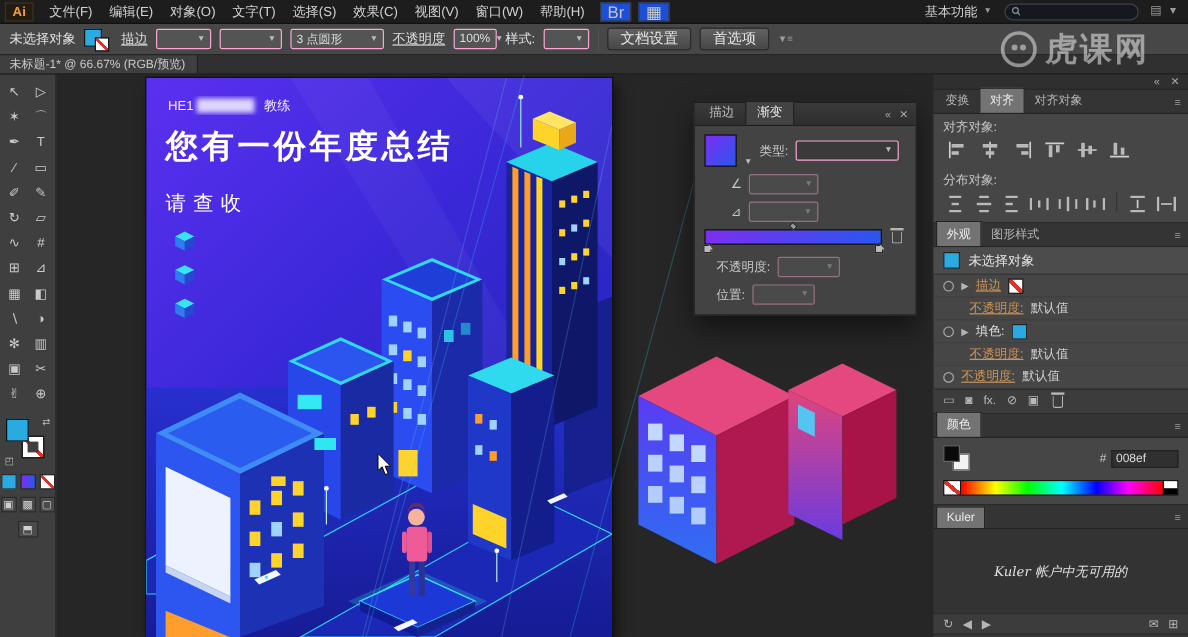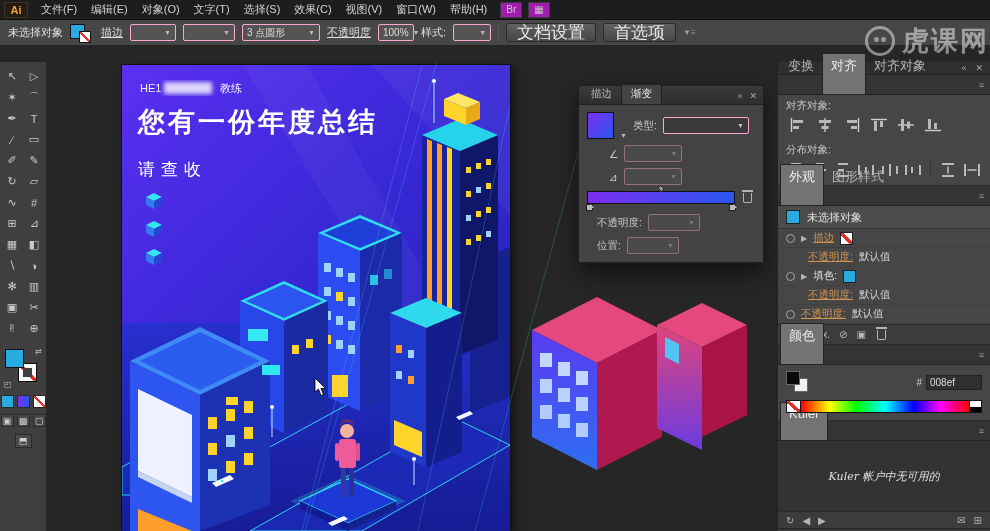--- a/index.html
+++ b/index.html
@@ -3,43 +3,43 @@
 <meta charset="utf-8">
 <style>
 *{box-sizing:border-box;margin:0;padding:0}
 html,body{width:990px;height:531px;overflow:hidden;background:#262626;font-family:"Liberation Sans","DejaVu Sans",sans-serif;user-select:none}
 #app{position:relative;width:990px;height:531px;background:#262626}
 
 
 #menubar{position:absolute;top:0;left:0;right:0;height:20px;background:#1d1d1d;display:flex;align-items:center;padding:0 4px;z-index:60;border-bottom:1px solid #111}
 .ai-badge{width:24px;height:16px;background:#241c10;color:#f1a03c;font-weight:bold;font-size:11px;display:flex;align-items:center;justify-content:center;border:1px solid #3c3320;margin-right:6px}
 .menu-item{font-size:11px;color:#d2d2d2;padding:2px 7px;cursor:default;white-space:nowrap}
-.mb-icon{color:#c8c8c8;font-size:10px;padding:1px 5px;border:1px solid #3a3a3a;background:#a21caf;margin-left:6px;line-height:12px}
+.mb-icon{color:#c8c8c8;font-size:14px;padding:1px 5px;border:1px solid #3a3a3a;background:#1d4ed8;margin-left:6px;line-height:12px}
 .mb-right{margin-left:auto;display:flex;align-items:center;gap:10px;padding-right:6px}
 .workspace{font-size:11px;color:#cfcfcf;display:flex;gap:5px;align-items:center}
 .workspace .car{font-size:7px;color:#999}
 .searchbox{width:112px;height:14px;background:#15181f;border:1px solid #3c404a;border-radius:8px;display:flex;align-items:center;padding:0 5px;gap:4px}
 .searchbox input{background:transparent;border:none;outline:none;color:#ccc;font-size:10px;width:100%}
 .win-icons{display:flex;gap:7px;color:#9a9a9a;font-size:10px}
 
 
 #controlbar{position:absolute;top:20px;left:0;right:0;height:26px;background:#474747;border-bottom:1px solid #262626;display:flex;align-items:center;gap:7px;padding:0 8px;z-index:55}
 .cb-label{font-size:11px;color:#e0e0e0;white-space:nowrap}
 .cb-link{font-size:11px;color:#dcdcdc;text-decoration:underline;white-space:nowrap}
 .proxy{position:relative;width:24px;height:20px}
 .proxy .fillsw{position:absolute;left:0;top:1px;width:15px;height:15px;background:#29abe2;border:1px solid #141414}
 .proxy .strokesw{position:absolute;left:9px;top:8px;width:12px;height:12px;border:1px solid #141414;background:linear-gradient(to top right,#fff 42%,#e23028 42%,#e23028 58%,#fff 58%)}
 .dd{display:inline-flex;align-items:center;justify-content:space-between;background:#545454;border:1px solid #f9a8d4;border-radius:2px;height:17px;padding:0 4px;color:#ddd;font-size:10px;white-space:nowrap}
 .dd .car{font-size:7px;color:#bbb;margin-left:4px}
 .dd.disabled{opacity:.45}
 .vsep{width:1px;height:18px;background:#2e2e2e;border-right:1px solid #5a5a5a}
-.btn{background:linear-gradient(#616161,#474747);border:1px solid #2a2a2a;border-radius:3px;height:19px;padding:0 10px;color:#e6e6e6;font-size:17px;display:inline-flex;align-items:center;white-space:nowrap}
-
-
-#watermark{position:absolute;top:23px;right:1px;display:flex;align-items:center;gap:7px;z-index:70;opacity:.55;pointer-events:none}
+.btn{background:linear-gradient(#616161,#474747);border:1px solid #2a2a2a;border-radius:3px;height:19px;padding:0 10px;color:#e6e6e6;font-size:12px;display:inline-flex;align-items:center;white-space:nowrap}
+
+
+#watermark{position:absolute;top:23px;right:32px;display:flex;align-items:center;gap:7px;z-index:70;opacity:.55;pointer-events:none}
 #watermark .wm-logo{width:30px;height:30px;border:3px solid rgba(255,255,255,.85);border-radius:50%;position:relative}
 #watermark .wm-logo:before{content:"";position:absolute;left:6px;top:8px;width:5px;height:5px;background:rgba(255,255,255,.85);border-radius:50%}
 #watermark .wm-logo:after{content:"";position:absolute;right:6px;top:8px;width:5px;height:5px;background:rgba(255,255,255,.85);border-radius:50%}
 #watermark .wm-text{color:rgba(255,255,255,.9);font-size:27px;font-weight:bold;letter-spacing:2px}
 
 
 #docbar{position:absolute;top:46px;left:0;right:0;height:16px;background:#303030;border-bottom:1px solid #1f1f1f;display:flex;z-index:50}
 .doctab{background:#3f3f3f;border-right:1px solid #222;padding:1px 10px 0 8px;font-size:10px;color:#c9c9c9;white-space:nowrap}
 
 
@@ -88,21 +88,21 @@
 .gstop{position:absolute;bottom:-8px;width:7px;height:7px;background:#bbb;border:1px solid #222}
 .gstop:before{content:"";position:absolute;left:1px;top:-4px;border:3px solid transparent;border-bottom:4px solid #bbb}
 .gmid{position:absolute;top:-6px;left:70px;width:6px;height:5px;background:#999;border:1px solid #222;transform:rotate(45deg)}
 .trash{width:9px;height:10px;border:1px solid #b5b5b5;border-top:none;border-radius:0 0 2px 2px;position:relative;margin-left:2px}
 .trash:before{content:"";position:absolute;top:-3px;left:-2px;right:-2px;height:2px;background:#b5b5b5}
 
 
 #dock{position:absolute;right:0;top:0;bottom:0;width:213px;background:#353535;border-left:1px solid #232323;z-index:40;display:flex;flex-direction:column}
 .dock-topbar{height:13px;background:#2f2f2f;border-bottom:1px solid #262626;display:flex;justify-content:flex-end;align-items:center;gap:9px;padding:0 7px;color:#a8a8a8;font-size:9px}
 .ptabs{height:20px;background:#343434;display:flex;align-items:flex-end;border-bottom:1px solid #242424;padding-left:2px}
-.ptab{font-size:13px;color:#b5b5b5;padding:3px 8px 19px;white-space:nowrap}
+.ptab{font-size:10px;color:#b5b5b5;padding:3px 8px 3px;white-space:nowrap}
 .ptab.active{background:#737373;color:#ececec;border:1px solid #242424;border-bottom:none}
 .ptab-icons{margin-left:auto;color:#9a9a9a;font-size:9px;padding:0 6px 4px 0;display:flex;gap:6px}
 .pbody{background:#464646;border-bottom:1px solid #2a2a2a}
 .sec-label{font-size:10.5px;color:#c6c6c6;padding:4px 8px 2px}
 .icon-row{display:flex;align-items:center;gap:3px;padding:1px 8px 5px}
 .micon{width:24px;height:18px;display:flex;align-items:center;justify-content:center}
 .micon svg{display:block}
 .micon svg *{fill:#b9b9b9;stroke:#cfcfcf;stroke-width:0}
 .micon svg path,.micon svg line{fill:none;stroke:#cfcfcf;stroke-width:1.4}
 .ir-sep{width:1px;height:16px;background:#333;margin:0 4px 4px}
@@ -158,20 +158,37 @@
     <span class="menu-item">编辑(E)</span>
     <span class="menu-item">对象(O)</span>
     <span class="menu-item">文字(T)</span>
     <span class="menu-item">选择(S)</span>
     <span class="menu-item">效果(C)</span>
     <span class="menu-item">视图(V)</span>
     <span class="menu-item">窗口(W)</span>
     <span class="menu-item">帮助(H)</span>
     <span class="mb-icon">Br</span>
     <span class="mb-icon">▦</span>
+    <div class="mb-right">
+      <span class="workspace">
+          <span>基本功能</span>
+          <span class="car">▼</span>
+        </span>
+      <span class="searchbox">
+        <svg width="9" height="9" viewBox="0 0 10 10">
+            <circle cx="4" cy="4" r="3" fill="none" stroke="#8a8f99" stroke-width="1.3"></circle>
+            <line x1="6.2" y1="6.2" x2="9" y2="9" stroke="#8a8f99" stroke-width="1.3"></line>
+          </svg>
+        <input value="" style="">
+      </span>
+      <span class="win-icons">
+        <span>▤</span>
+        <span>▾</span>
+      </span>
+    </div>
   </div>
 
   <div id="controlbar">
     <span class="cb-label">未选择对象</span>
     <span class="proxy">
       <span class="fillsw"></span>
       <span class="strokesw"></span>
     </span>
     <span class="cb-link">描边</span>
     <span class="dd" style="width:46px">
@@ -200,20 +217,23 @@
     <span class="btn">文档设置</span>
     <span class="btn">首选项</span>
     <span style="color:#9a9a9a;font-size:8px">▼≡</span>
   </div>
 
   <div id="watermark">
     <span class="wm-logo"></span>
     <span class="wm-text">虎课网</span>
   </div>
 
+  <div id="docbar">
+    <span class="doctab">未标题-1* @ 66.67% (RGB/预览)</span>
+  </div>
 
   <div id="main">
 
     <div id="toolbar">
       <div id="tools">
         <div class="tool">
             <span>↖</span>
           </div>
         <div class="tool">
             <span>▷</span>

